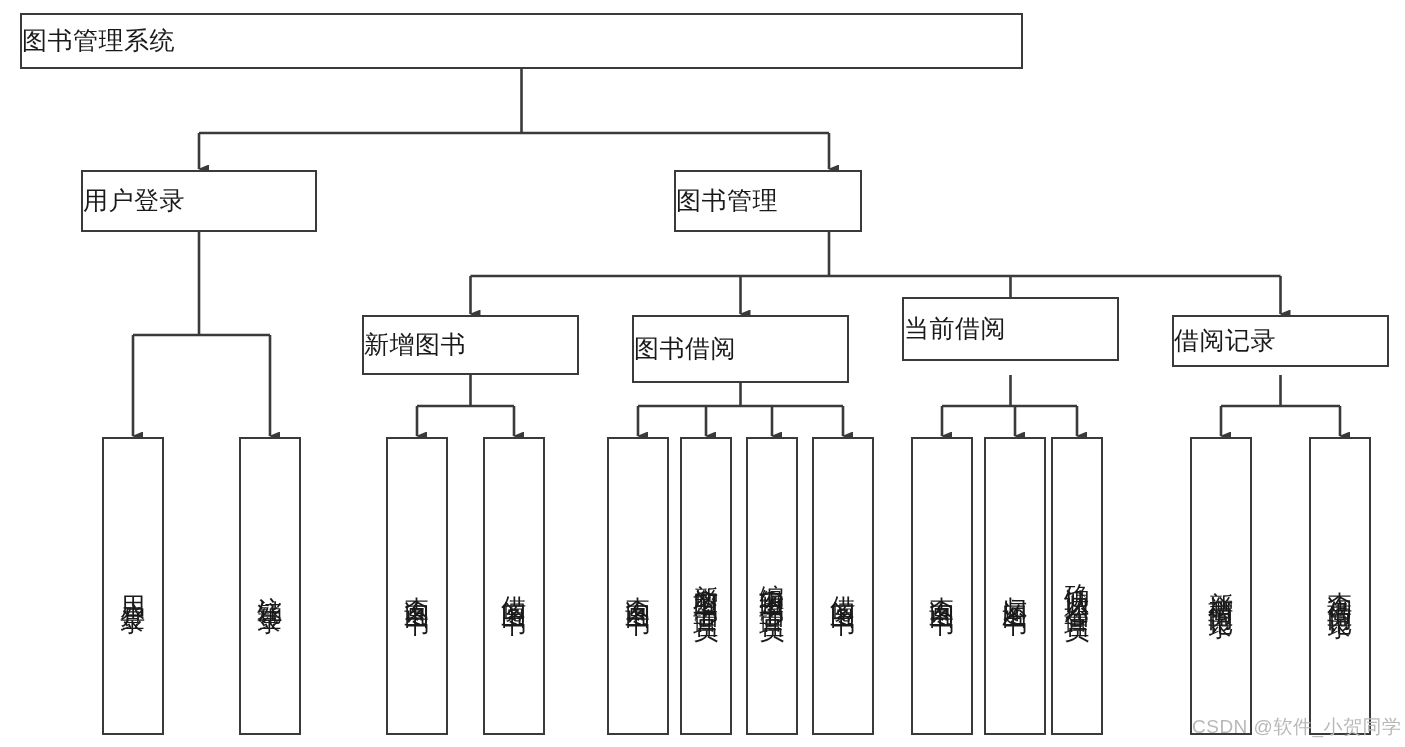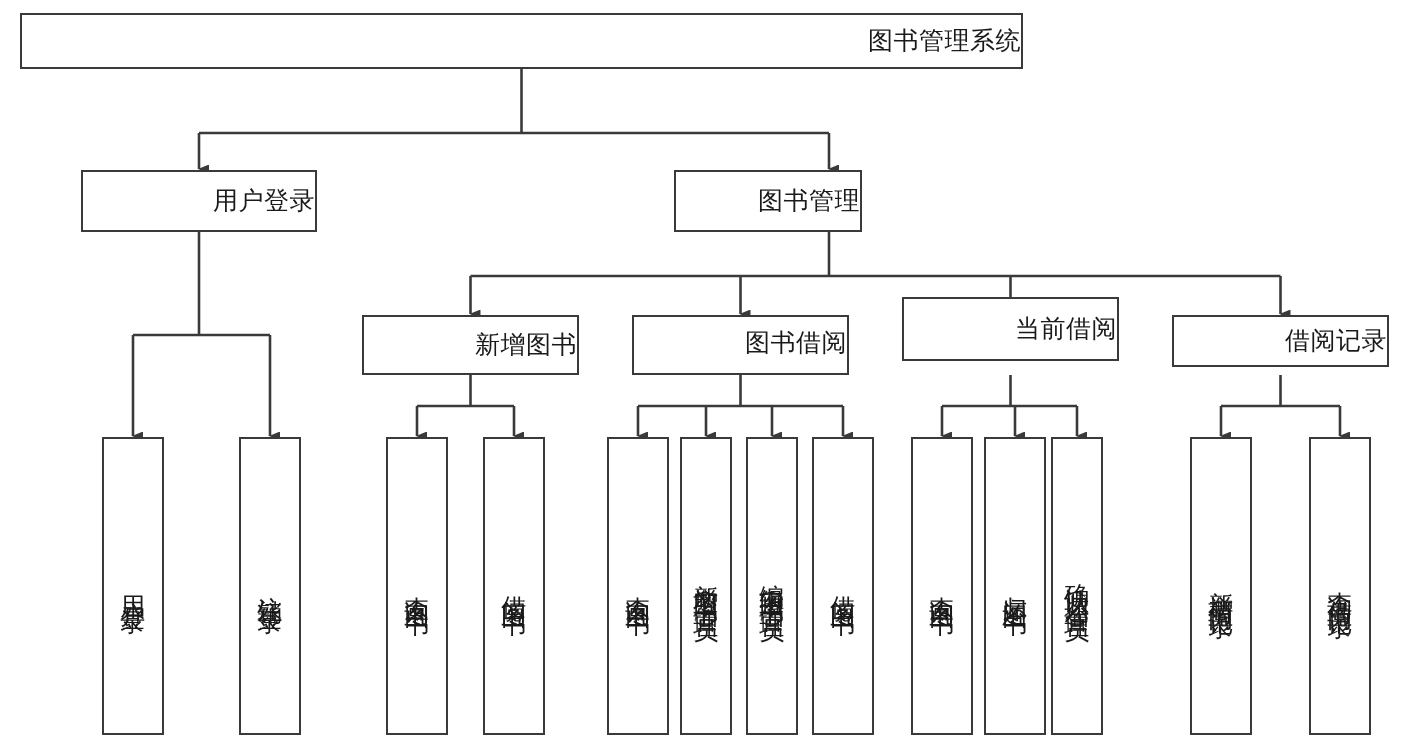--- a/index.html
+++ b/index.html
@@ -26,21 +26,21 @@
     width: 1405px;
     height: 747px;
   }
   .node-box {
     position: absolute;
     box-sizing: border-box;
     background: #ffffff;
     border: 2.5px solid #3a3a3a;
     display: flex;
     align-items: center;
-    justify-content: flex-end;
+    justify-content: flex-start;
     overflow: hidden;
   }
   .node-label {
     color: #1a1a1a;
     line-height: 1.18;
     text-align: center;
     white-space: pre-line;
   }
   .node-box.horiz .node-label {
     writing-mode: horizontal-tb;
@@ -121,21 +121,21 @@
       </div>
       <div class="node-box horiz" style="left: 81px; top: 170px; width: 236px; height: 62px;">
         <div class="node-label">用户登录</div>
       </div>
       <div class="node-box horiz" style="left: 674px; top: 170px; width: 188px; height: 62px;">
         <div class="node-label">图书管理</div>
       </div>
       <div class="node-box horiz" style="left: 362px; top: 315px; width: 217px; height: 60px;">
         <div class="node-label">新增图书</div>
       </div>
-      <div class="node-box horiz" style="left: 632px; top: 315px; width: 217px; height: 60px; font-family: Liberation Mono, monospace;">
+      <div class="node-box horiz" style="left: 632px; top: 315px; width: 217px; height: 68px;">
         <div class="node-label">图书借阅</div>
       </div>
       <div class="node-box horiz" style="left: 902px; top: 297px; width: 217px; height: 64px;">
         <div class="node-label">当前借阅</div>
       </div>
       <div class="node-box horiz" style="left: 1172px; top: 315px; width: 217px; height: 52px;">
         <div class="node-label">借阅记录</div>
       </div>
       <div class="node-box vert" style="left: 102px; top: 437px; width: 62px; height: 298px;">
         <div class="node-label">用户登录</div>
@@ -171,14 +171,15 @@
         <div class="node-label">确认归还（管理员）</div>
       </div>
       <div class="node-box vert" style="left: 1190px; top: 437px; width: 62px; height: 298px;">
         <div class="node-label">新增借阅记录</div>
       </div>
       <div class="node-box vert" style="left: 1309px; top: 437px; width: 62px; height: 298px;">
         <div class="node-label">查询借阅记录</div>
       </div>
     </div>
 
+  <div class="watermark" style="left: 1192px; top: 714px;">CSDN @软件_小贺同学</div>
 
 </div>
 
 </body></html>

